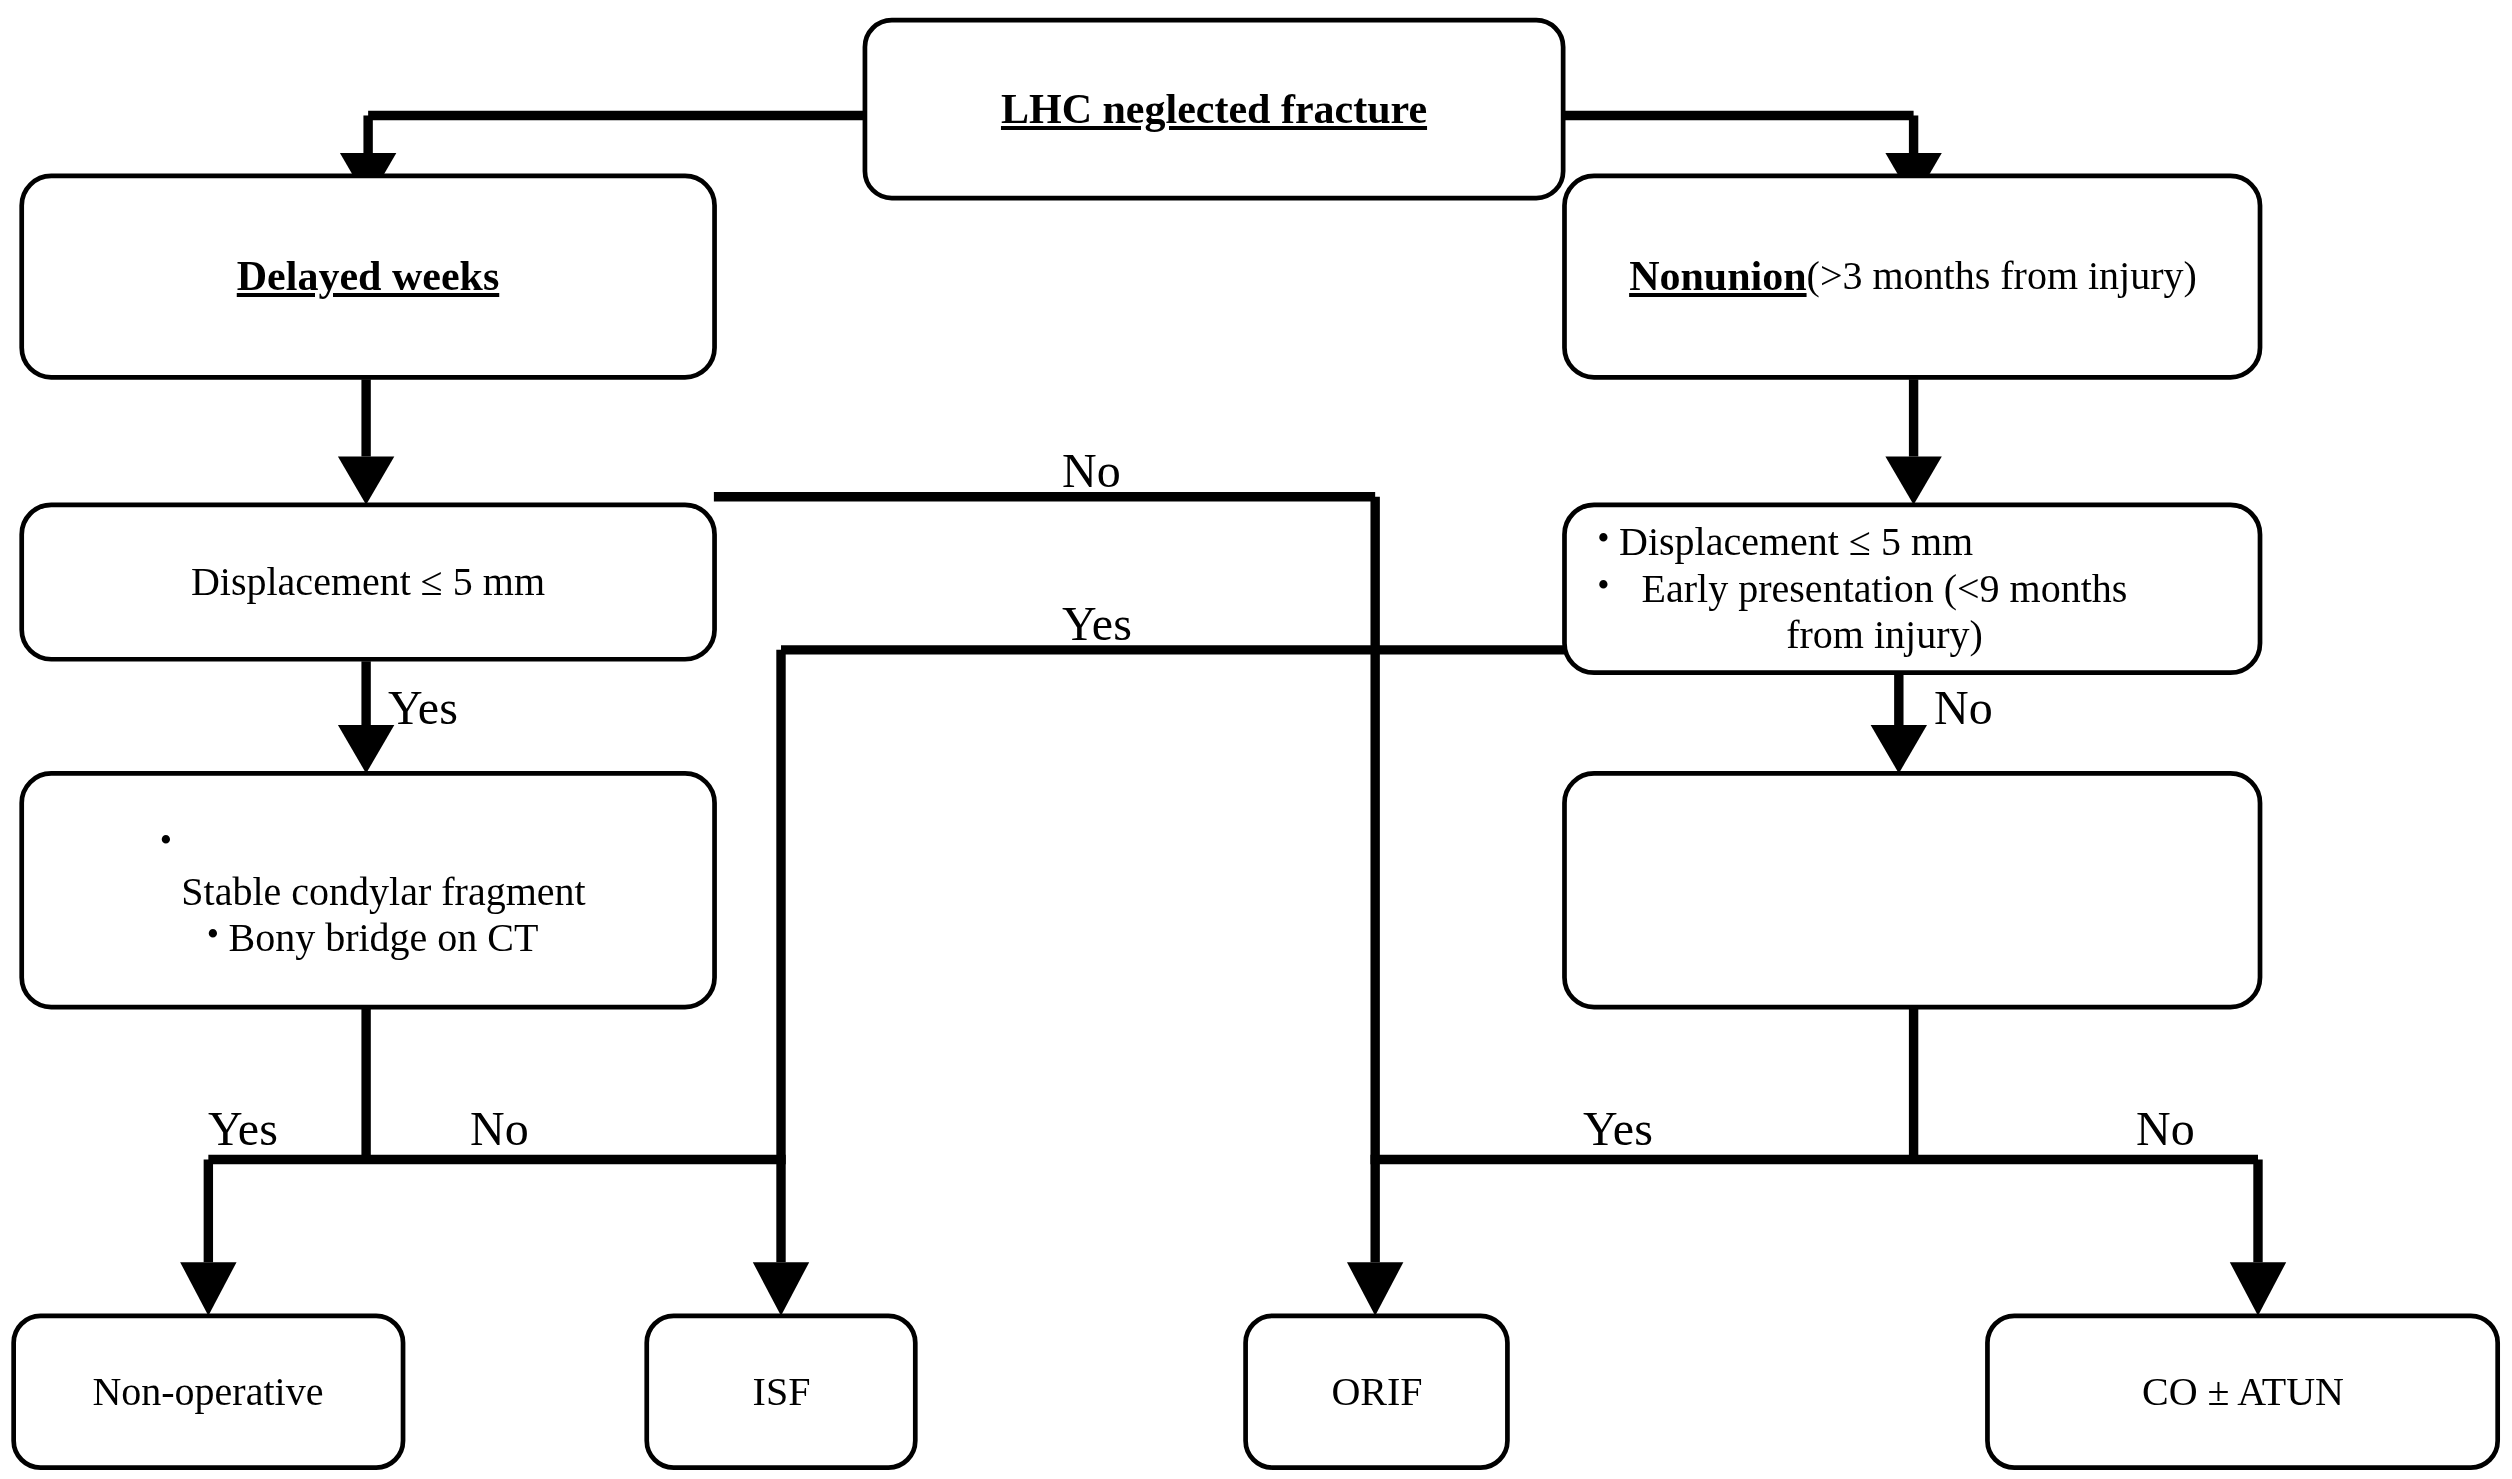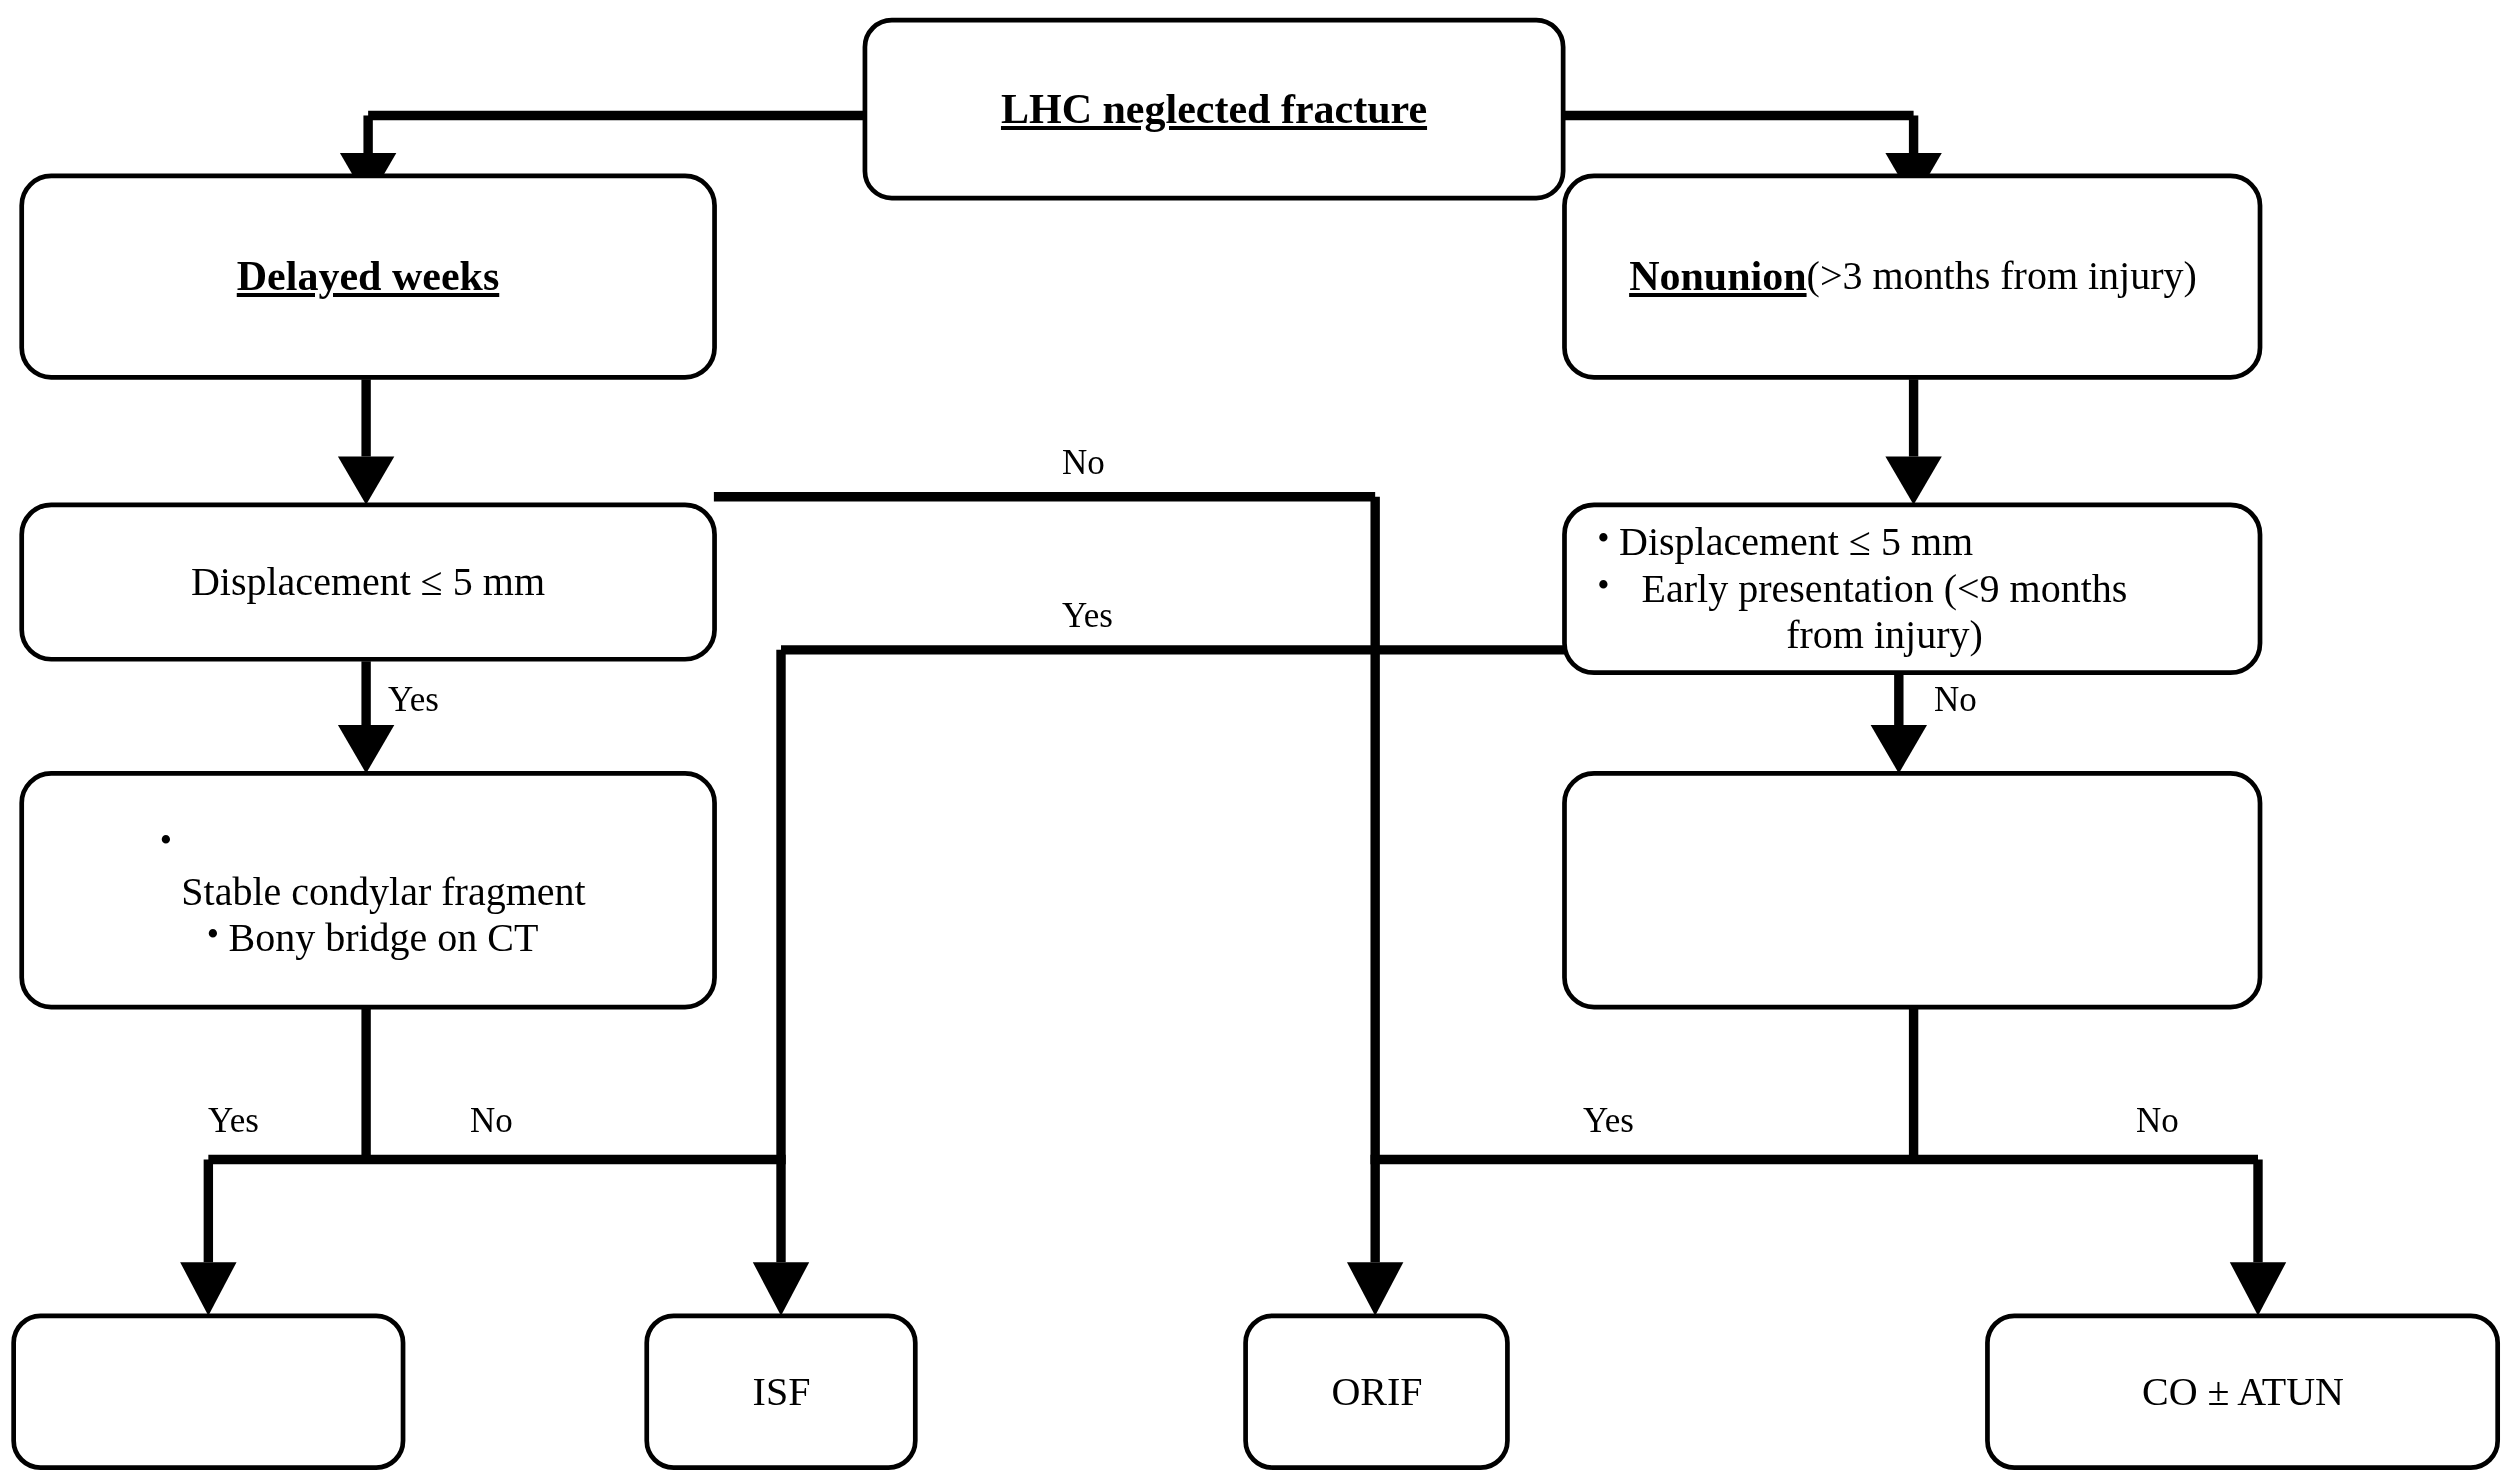--- a/index.html
+++ b/index.html
@@ -85,21 +85,21 @@
     text-align: center;
     font-size: 35px;
     line-height: 1.16;
   }
   .bullet-text {
     flex: 1 1 auto;
     text-align: center;
   }
   .edge-label {
     position: absolute;
-    font-size: 35px;
+    font-size: 48px;
     color: #000000;
     white-space: nowrap;
     font-family: "Liberation Serif", "DejaVu Serif", serif;
     text-align: right;
   }
 </style>
 </head>
 <body>
 
 <div id="flowchart-root">
@@ -216,20 +216,23 @@
         <span class="bullet-text" style="white-space:nowrap;margin-top:48px;">Stable condylar fragment</span>
       </div>
       <div class="bullet-row">
         <span class="bullet-dot">•</span>
         <span class="bullet-text" style="white-space:nowrap;">Bony bridge on CT</span>
       </div>
     </div>
   </div>
 
 
+  <div class="node-text" style="left:13.4px; top:1316px; width:389px; height:152px;">
+    <span class="t-plain">Non-operative</span>
+  </div>
 
   <div class="node-text" style="left:647px; top:1316px; width:269px; height:152px;">
     <span class="t-plain">ISF</span>
   </div>
 
   <div class="node-text" style="left:1988px; top:1316px; width:510px; height:152px;">
     <span class="t-plain">CO ± ATUN</span>
   </div>
 
   <div class="node-text" style="left:1246px; top:1316px; width:262px; height:152px;">

